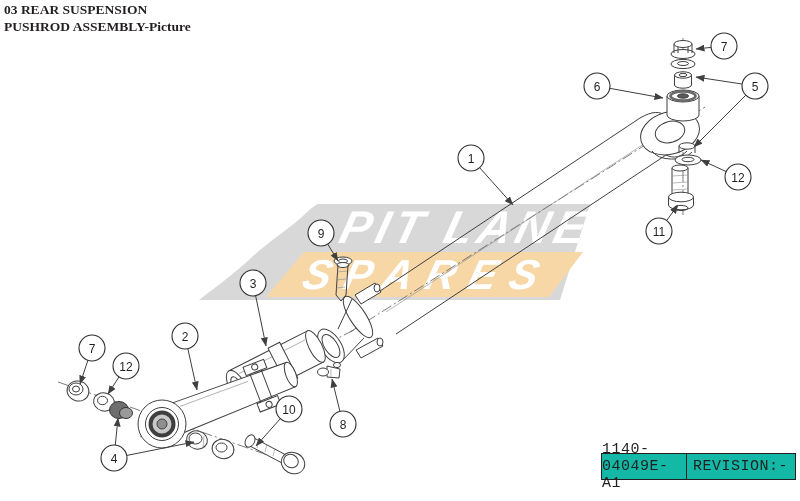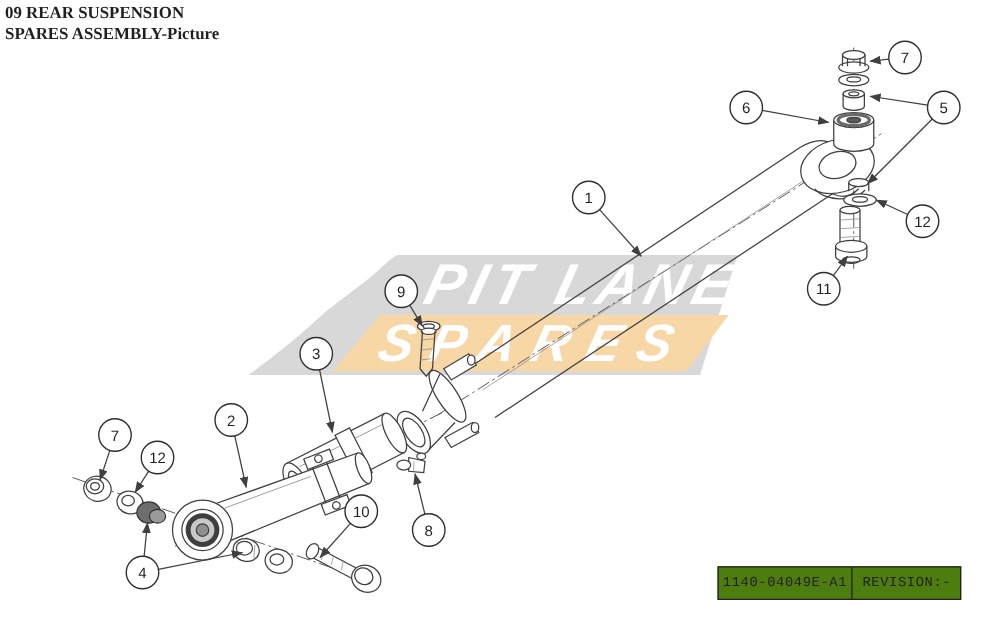--- a/index.html
+++ b/index.html
@@ -2,44 +2,44 @@
 <html><head>
 <meta charset="utf-8">
 <style>
   html,body{margin:0;padding:0;background:#fff;}
   #page{position:relative;width:800px;height:501px;background:#ffffff;overflow:hidden;
         font-family:"Liberation Sans",sans-serif;}
   #title-block{position:absolute;left:4px;top:2px;color:#231f20;
         font-family:"Liberation Serif",serif;font-weight:bold;font-size:13.5px;line-height:1.25;}
   #title-block .ital{}
   #diagram-svg{position:absolute;left:0;top:0;}
-  #footer-box{position:absolute;left:574px;top:453px;width:193px;height:25px;
-        border:1px solid #231f20;display:flex;background:#4d7c0f;
-        font-family:"Liberation Mono",monospace;font-size:11px;color:#231f20;}
+  #footer-box{position:absolute;left:601px;top:453px;width:193px;height:25px;
+        border:1px solid #231f20;display:flex;background:#14b8a6;
+        font-family:"Liberation Mono",monospace;font-size:15px;color:#231f20;}
   #footer-box .cell-left{width:106px;border-right:1px solid #231f20;display:flex;
         align-items:center;justify-content:center;letter-spacing:0.5px;}
   #footer-box .cell-right{flex:1;display:flex;align-items:center;justify-content:flex-end;
         padding:0 7px 0 6px;letter-spacing:0.5px;}
   .ln{stroke:#3f3f3f;stroke-width:1;fill:none;}
   .lnw{stroke:#3f3f3f;stroke-width:1;fill:#ffffff;}
   .cl{stroke:#5a5a5a;stroke-width:0.8;fill:none;stroke-dasharray:11 3 2 3;}
   .thin{stroke:#8a8a8a;stroke-width:0.6;fill:none;}
   .co-circle{fill:#ffffff;stroke:#2e2e2e;stroke-width:1.1;}
   .co-text{font-family:"Liberation Sans",sans-serif;font-size:12px;fill:#231f20;}
   .wm-text{font-family:"Liberation Sans",sans-serif;font-weight:bold;font-style:italic;
         fill:#ffffff;}
 </style>
 </head>
 <body>
 
 <div id="page">
 
   <div id="title-block">
-    <div>09 REAR SUSPENSION</div>
-    <div><span>SPARES ASSEMBLY-</span><span class="ital">Picture</span></div>
+    <div>03 REAR SUSPENSION</div>
+    <div><span>PUSHROD ASSEMBLY-</span><span class="ital">Picture</span></div>
   </div>
 
   <svg id="diagram-svg" width="800" height="501" viewBox="0 0 800 501">
     <defs>
       <marker id="arr" markerWidth="9" markerHeight="7" refX="8.5" refY="3.5" orient="auto">
         <path d="M0,0 L9,3.5 L0,7 Z" fill="#3f3f3f"></path>
       </marker>
     </defs>
 
     <g>

